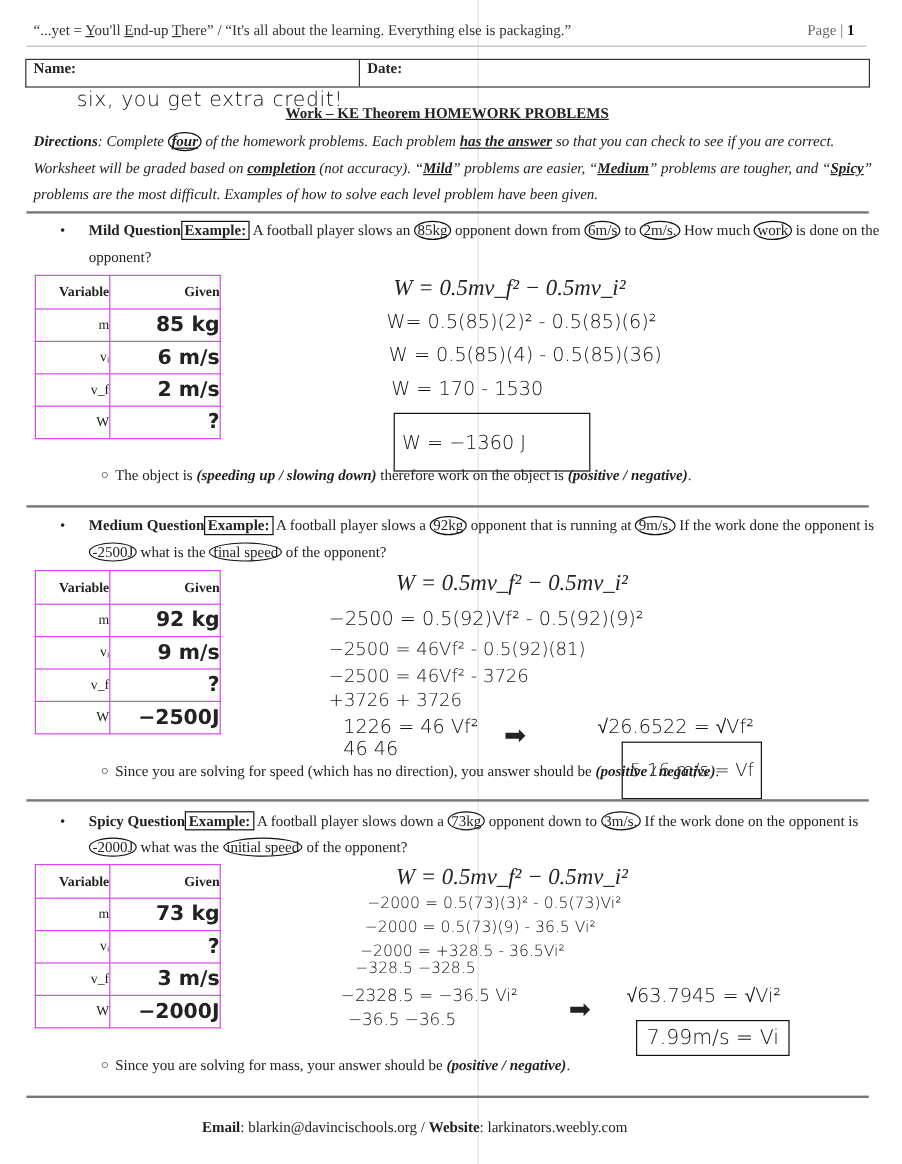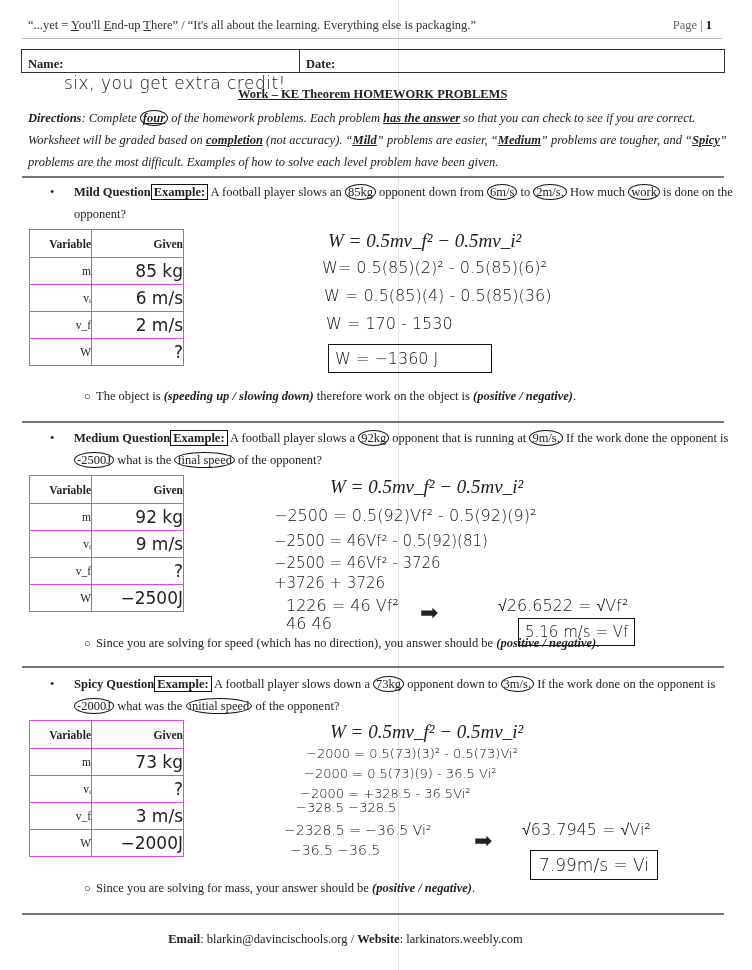--- a/index.html
+++ b/index.html
@@ -7,44 +7,44 @@
          font-family:"Liberation Serif", serif; color:#222; font-size:12.5px; }
   .abs { position:absolute; }
   .hand { font-family:"DejaVu Sans", sans-serif; color:#111; font-weight:300; letter-spacing:0.5px; }
   .fold { position:absolute; left:398px; top:0; width:1px; height:970px; background:#e3e3e3; }
   .header-quote { left:28px; top:18px; font-size:12.5px; color:#333; }
   .header-quote u { text-decoration:underline; }
   .page-num { right:40px; top:18px; font-size:12.5px; color:#666; }
   .page-num b { color:#111; }
   .header-rule { left:22px; top:38px; width:700px; height:1px; background:#bbb; }
   .name-table { left:21px; top:49px; width:702px; height:22px; border:1.5px solid #333; display:flex; font-weight:bold; }
-  .name-table div { border-right:1px solid #333; display:flex; align-items:flex-end; padding-left:6px; box-sizing:border-box; }
+  .name-table div { border-right:1px solid #333; display:flex; align-items:flex-start; padding-left:6px; box-sizing:border-box; }
   .name-table div:last-child { border-right:none; }
   .period span { font-weight:normal; margin-left:24px; }
   .note1 { left:64px; top:74px; font-size:17px; line-height:18px; }
   .title { left:238px; top:87px; font-weight:bold; text-decoration:underline; font-size:12.5px; }
   .directions { left:28px; top:107px; width:700px; line-height:22px; font-size:12.5px;font-style:italic; }
   .directions b.u { text-decoration:underline; }
   .circle { border:1.5px solid #111; border-radius:50%; padding:0 2px; }
   .boxed { border:1.5px solid #111; padding:0 2px;margin-top:16px; }
   .rule { left:22px; height:1.5px; width:702px; background:#777; }
   .q { left:50px; width:660px; line-height:22px; }
   .q .bullet { position:absolute; left:-14px; top:0; }
   .q b { font-weight:bold; }
   table.var { position:absolute; border-collapse:collapse; font-size:11.5px; }
   table.var td, table.var th { border:1px solid #d946ef; text-align:right; height:26px; padding:0; }
   table.var th { font-weight:bold; height:27px; }
   table.var td.v { width:61px; }
-  table.var td.g { width:91px; font-family:"DejaVu Sans", sans-serif; font-size:17px; font-weight:400; }
+  table.var td.g { width:91px; font-family:"DejaVu Sans", sans-serif; font-size:17px; font-weight:700; }
   .eq { font-family:"Liberation Serif", serif; font-style:italic; font-size:19px; }
   .work { font-family:"DejaVu Sans", sans-serif; font-size:16px; font-weight:300; color:#111; white-space:nowrap; }
   .sub { left:96px; line-height:20px; }
   .sub .o { position:absolute; left:-12px; top:0; font-size:11px; }
   .sub i b { font-weight:bold; }
-  .answerbox { border:1.5px solid #111; padding:4px 6px; }
+  .answerbox { border:1.5px solid #111; padding:14px 6px; }
   .arrow { font-size:22px; }
   .footer { left:0; width:691px; top:932px; text-align:center; font-size:12.5px; }
 </style>
 </head>
 <body>
 
 <div class="fold"></div>
 
 <div class="abs header-quote"><span>“...yet = </span><u>Y</u><span>ou'll </span><u>E</u><span>nd-up </span><u>T</u><span>here” / “It's all about the learning. Everything else is packaging.”</span></div>
 <div class="abs page-num"><span>Page | </span><b>1</b></div>

